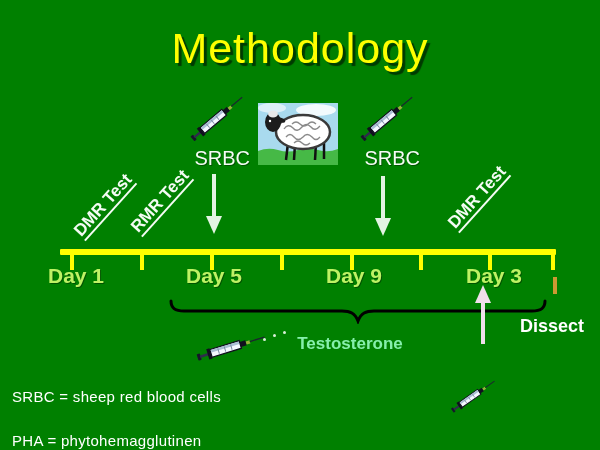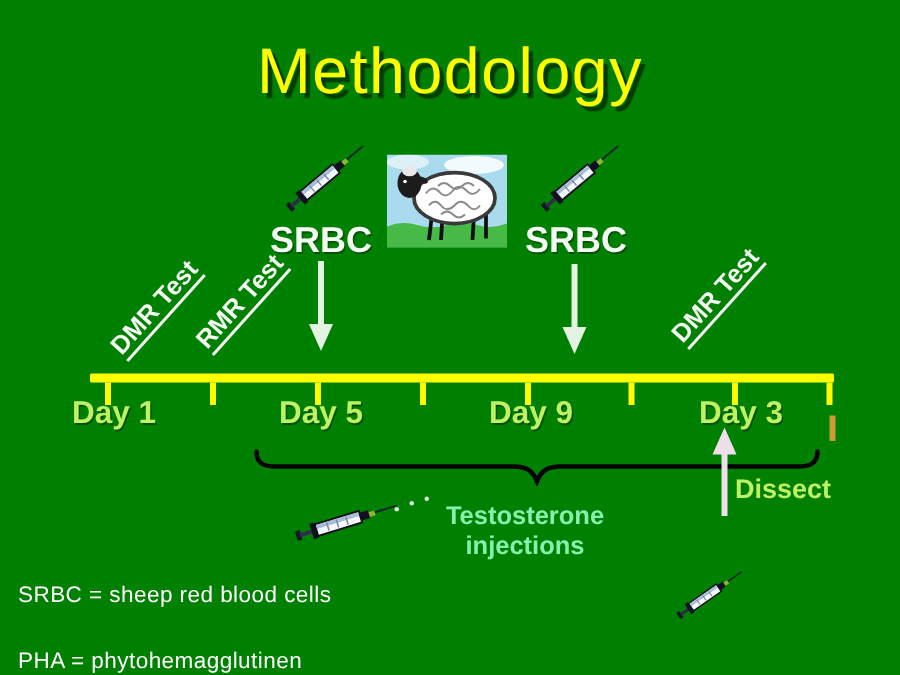--- a/index.html
+++ b/index.html
@@ -13,22 +13,22 @@
   .abs{position:absolute;}
   #title{
     left:0;top:24px;width:600px;
     text-align:center;
     font-size:43px;
     color:#FFFF00;
     text-shadow:3px 3px 1px rgba(0,0,0,0.55);
     letter-spacing:1px;
   }
   .srbc-label{
-    width:70px;text-align:left;
-    font-size:24px;font-weight:bold;color:#F4FCF4;
+    width:70px;text-align:right;
+    font-size:20px;font-weight:normal;color:#F4FCF4;
     text-shadow:1px 1px 0 rgba(0,0,0,0.35);
   }
   .test-label{
     width:116px;height:22px;text-align:center;
     font-size:17px;font-weight:bold;color:#F4FCF4;
     text-decoration:underline;
     text-underline-offset:4px;
     text-decoration-thickness:2px;
     transform:rotate(-48deg);
     white-space:nowrap;
@@ -49,22 +49,22 @@
     left:268px;top:334px;width:164px;
     text-align:center;
     font-size:17px;font-weight:bold;color:#86efac;
     line-height:20px;
   }
   #pha-label{
     left:450px;top:348px;width:64px;text-align:center;
     font-size:20px;font-weight:bold;color:#F8FFF8;
   }
   #dissect-label{
-    left:490px;top:316px;width:86px;text-align:left;
-    font-size:18px;font-weight:bold;color:#bef264;
+    left:509px;top:316px;width:86px;text-align:center;
+    font-size:18px;font-weight:bold;color:#ffffff;
   }
   #dissect-tick{
     left:553px;top:277px;width:4px;height:17px;background:#CC9933;
   }
   .legend-line{
     left:12px;
     font-size:15px;font-weight:normal;color:#FFFFFF;
     letter-spacing:0.3px;
   }
   .syringe{overflow:visible;}
@@ -156,21 +156,20 @@
   <div class="abs day-label" style="left:169px">Day 5</div>
   <div class="abs day-label" style="left:309px">Day 9</div>
   <div class="abs day-label" style="left:449px">Day 3</div>
 
   <svg class="abs" style="left:168px;top:298px" width="380" height="26" viewBox="0 0 380 26">
     <path d="M3,3 C3,11 8,13 16,13 L174,13 C182,13 187,15 190,23 C193,15 198,13 206,13 L364,13 C372,13 377,11 377,3" stroke="#000000" stroke-width="3" fill="none" stroke-linecap="round"></path>
   </svg>
 
   <div id="testosterone-label" class="abs">
     <div>Testosterone</div>
-    <div>injections</div>
   </div>
 
   <svg class="abs syringe" style="left:195px;top:337px;transform:rotate(-17deg)" width="74" height="20" viewBox="0 0 110 30">
       <use href="#syringe-shape"></use>
     </svg>
   <div class="abs spray-dot" style="left:263px;top:338px"></div>
   <div class="abs spray-dot" style="left:273px;top:334px"></div>
   <div class="abs spray-dot" style="left:283px;top:331px"></div>
 
   <svg class="abs" style="left:473px;top:285px" width="20" height="60" viewBox="0 0 20 60">

